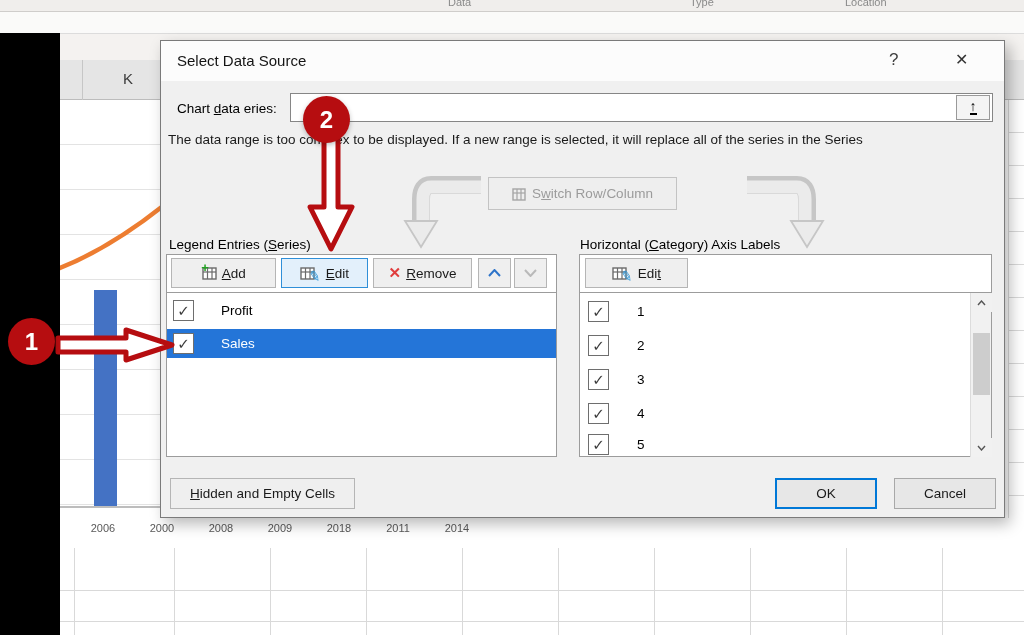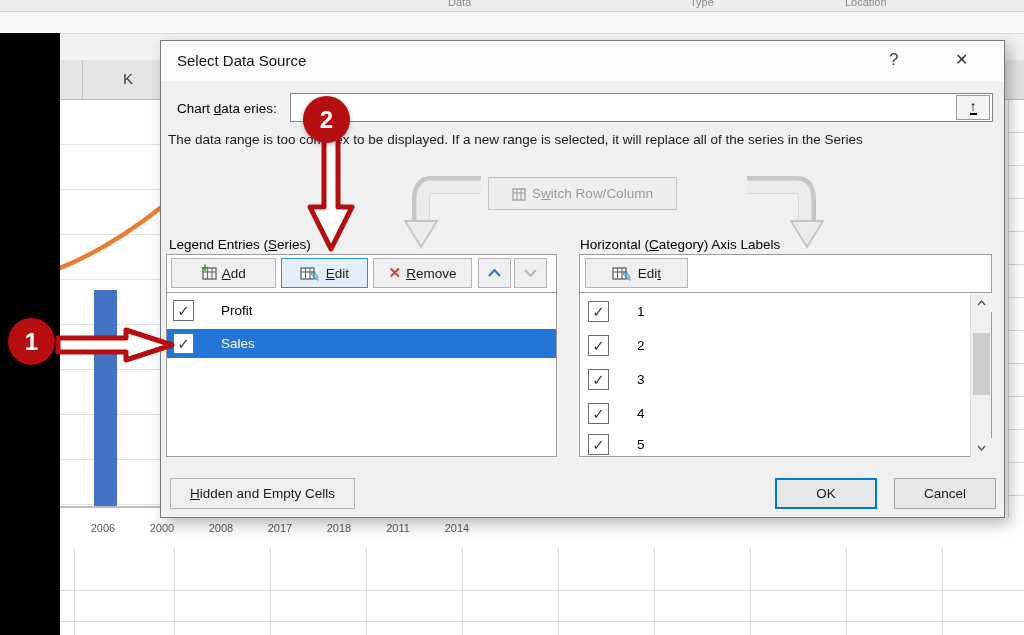--- a/index.html
+++ b/index.html
@@ -126,21 +126,21 @@
 <div class="abs" id="chart-axis"></div>
 <div class="abs" id="chart-bar"></div>
 <svg class="abs" id="chart-line-svg" width="104" height="408">
   <path d="M0,168 Q50,148 103,106" stroke="#ed7d31" stroke-width="4.5" fill="none" stroke-linecap="round"></path>
 </svg>
 
 <div class="abs" id="xlabel-strip">
   <span class="xlabel" style="left:21px">2006</span>
   <span class="xlabel" style="left:80px">2000</span>
   <span class="xlabel" style="left:139px">2008</span>
-  <span class="xlabel" style="left:198px">2017</span>
+  <span class="xlabel" style="left:198px">2009</span>
   <span class="xlabel" style="left:257px">2018</span>
   <span class="xlabel" style="left:316px">2011</span>
   <span class="xlabel" style="left:375px">2014</span>
 </div>
 
 <div class="abs" id="bottom-grid"></div>
 <div class="abs" id="right-strip"></div>
 <div class="abs" id="black-strip"></div>
 
 <div class="abs" id="dialog">

